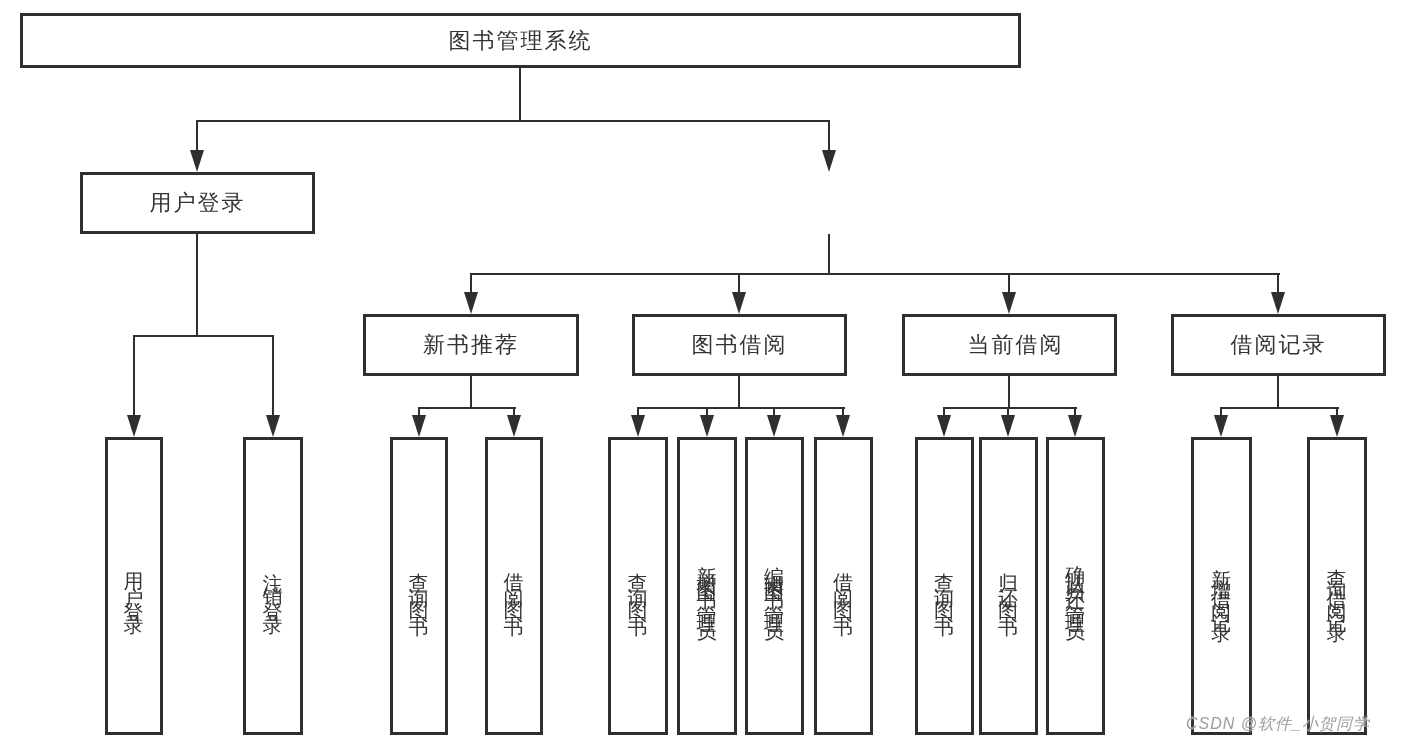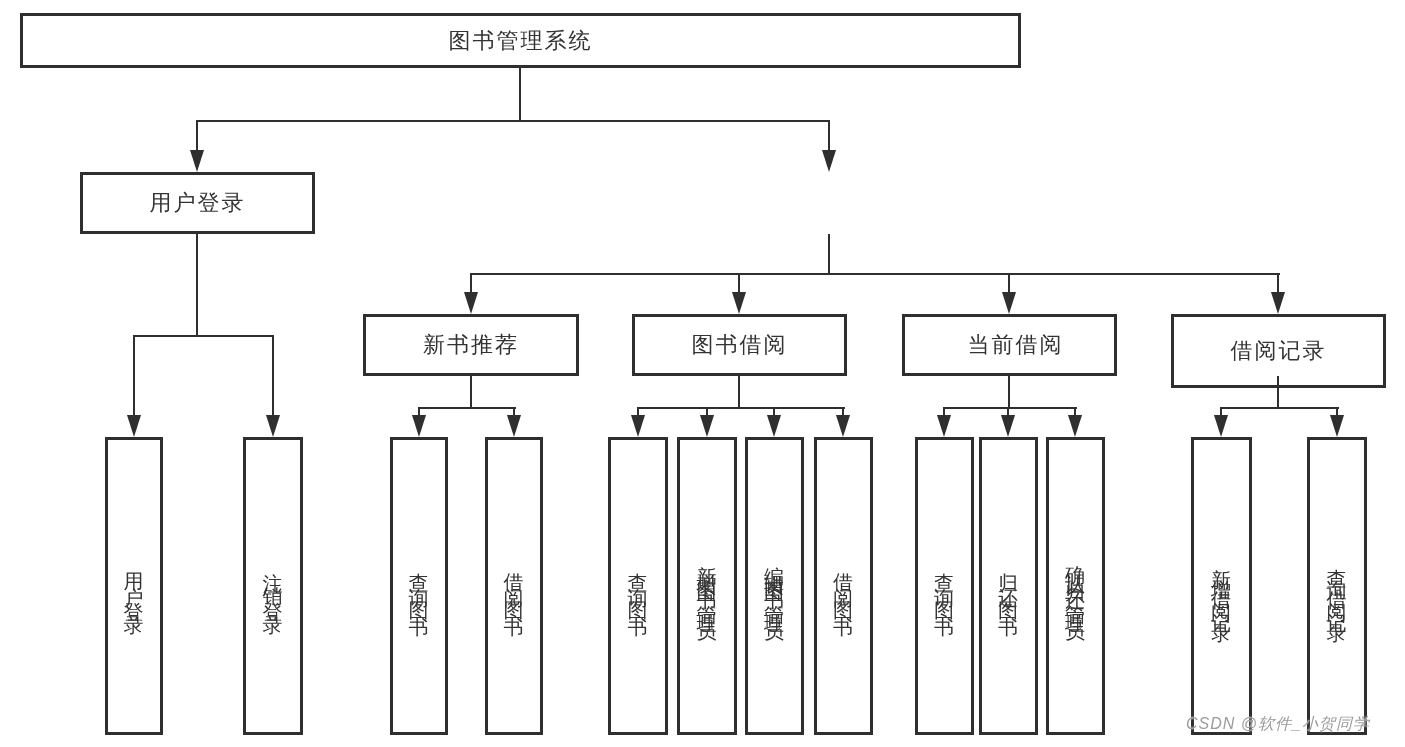--- a/index.html
+++ b/index.html
@@ -87,21 +87,21 @@
 
   <div class="node" style="left:632px;top:314px;width:215px;height:62px;">
     <span>图书借阅</span>
   </div>
   <div class="node" style="left:363px;top:314px;width:216px;height:62px;">
     <span>新书推荐</span>
   </div>
   <div class="node" style="left:902px;top:314px;width:215px;height:62px;padding-left:12px;">
     <span>当前借阅</span>
   </div>
-  <div class="node" style="left:1171px;top:314px;width:215px;height:74px;">
+  <div class="node" style="left:1171px;top:314px;width:215px;height:62px;">
     <span>借阅记录</span>
   </div>
 
   <div class="vl" style="left:470px;top:376px;height:31px;"></div>
   <div class="hl" style="left:418px;top:407px;width:98px;"></div>
   <div class="vl" style="left:418px;top:407px;height:10px;"></div>
   <div class="arrow" style="left:412px;top:415px;"></div>
   <div class="vl" style="left:513px;top:407px;height:10px;"></div>
   <div class="arrow" style="left:507px;top:415px;"></div>
 

